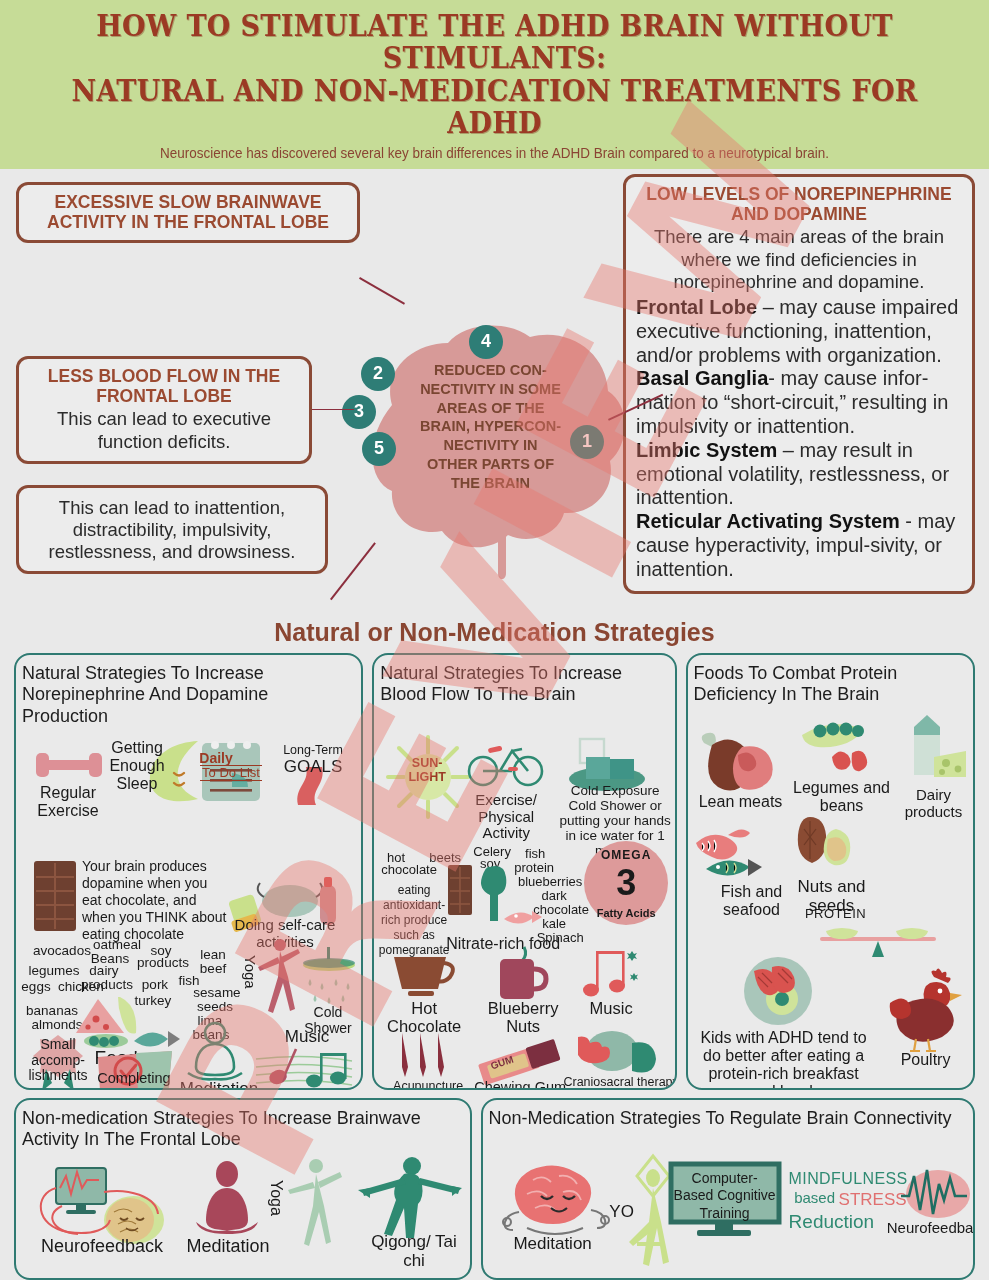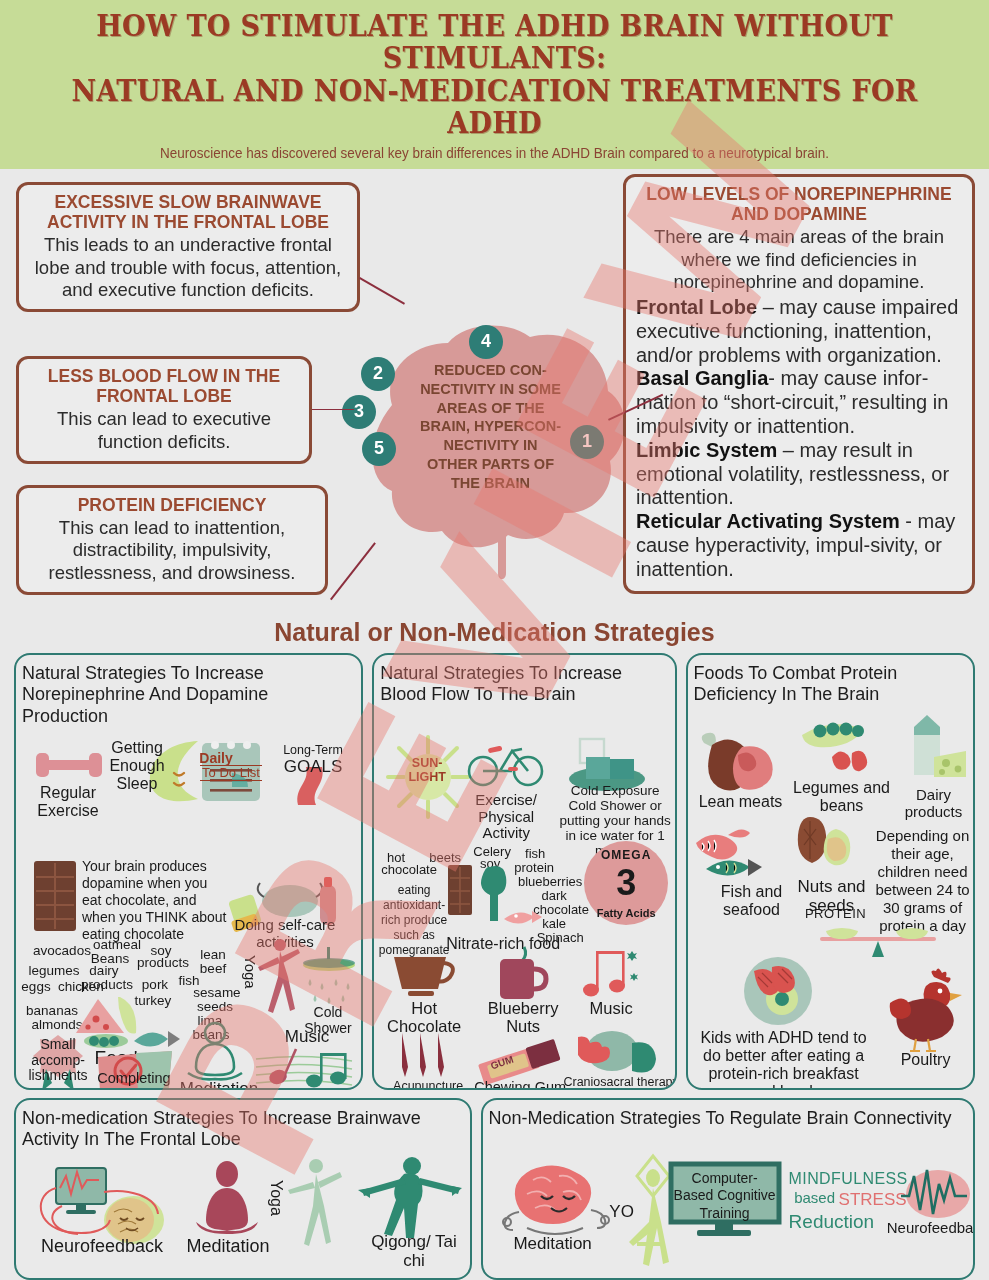--- a/index.html
+++ b/index.html
@@ -162,30 +162,28 @@
     <div id="brain-label">REDUCED CON-NECTIVITY IN SOME AREAS OF THE BRAIN, HYPERCON-NECTIVITY IN OTHER PARTS OF THE BRAIN</div>
     <div class="badge" style="left:240px; top:116px;">1</div>
     <div class="badge" style="left:31px;  top:48px;">2</div>
     <div class="badge" style="left:12px;  top:86px;">3</div>
     <div class="badge" style="left:139px; top:16px;">4</div>
     <div class="badge" style="left:32px;  top:123px;">5</div>
   </div>
 
   <div class="ibox" id="box-brainwave">
     <div class="t">EXCESSIVE SLOW BRAINWAVE ACTIVITY IN THE FRONTAL LOBE</div>
-    <div class="b">This leads to an underactive frontal lobe and trouble with focus, attention, and executive function deficits.</div>
   </div>
 
   <div class="ibox" id="box-bloodflow">
     <div class="t">LESS BLOOD FLOW IN THE FRONTAL LOBE</div>
     <div class="b">This can lead to executive function deficits.</div>
   </div>
 
   <div class="ibox" id="box-protein">
-    <div class="t">PROTEIN DEFICIENCY</div>
     <div class="b">This can lead to inattention, distractibility, impulsivity, restlessness, and drowsiness.</div>
   </div>
 
   <div class="ibox" id="box-lowlevels">
     <div class="t">LOW LEVELS OF NOREPINEPHRINE AND DOPAMINE</div>
     <div class="b">There are 4 main areas of the brain where we find deficiencies in norepinephrine and dopamine.</div>
     <div class="list">
       <p><b>Frontal Lobe</b><span> – may cause impaired executive functioning, inattention, and/or problems with organization.</span></p>
       <p><b>Basal Ganglia</b><span>- may cause infor-mation to “short-circuit,” resulting in impulsivity or inattention.</span></p>
       <p><b>Limbic System</b><span> – may result in emotional volatility, restlessness, or inattention.</span></p>
@@ -538,21 +536,20 @@
       <g stroke="#6e3a26" stroke-width="1.2">
           <path d="M16 6 L16 44"></path>
           <path d="M10 14 L22 30"></path>
           <path d="M22 14 L10 30"></path>
         </g>
       <path d="M42 14 q16 4 14 22 q-2 16 -16 14 q-12 -4 -10 -20 q2 -14 12 -16 Z" fill="#cfe39a"></path>
       <path d="M34 24 q14 -6 18 8 q2 14 -12 14 q-10 -4 -6 -22 Z" fill="#e0c48a"></path>
     </svg>
     <div class="lbl" style="left:96px; top:222px; width:96px; font-size:17px;">Nuts and seeds</div>
 
-    <div class="lbl" style="left:180px; top:172px; width:110px; font-size:15px; line-height:1.2;">Depending on their age, children need between 24 to 30 grams of protein a day</div>
 
     <svg class="ico" style="left:128px; top:266px;" width="124" height="36">
       <rect x="4" y="16" width="116" height="4" rx="2" fill="#e8a0a0"></rect>
       <path d="M10 10 q16 -6 32 0 q-2 8 -16 8 q-14 0 -16 -8 Z" fill="#cfe39a"></path>
       <path d="M80 10 q16 -6 32 0 q-2 8 -16 8 q-14 0 -16 -8 Z" fill="#cfe39a"></path>
       <path d="M62 20 L56 36 L68 36 Z" fill="#2f8a72"></path>
     </svg>
     <div class="lbl" style="left:108px; top:252px; width:80px; font-size:13px; letter-spacing:.5px;">PROTEIN</div>
 
     <svg class="ico" style="left:54px; top:300px;" width="72" height="72">

